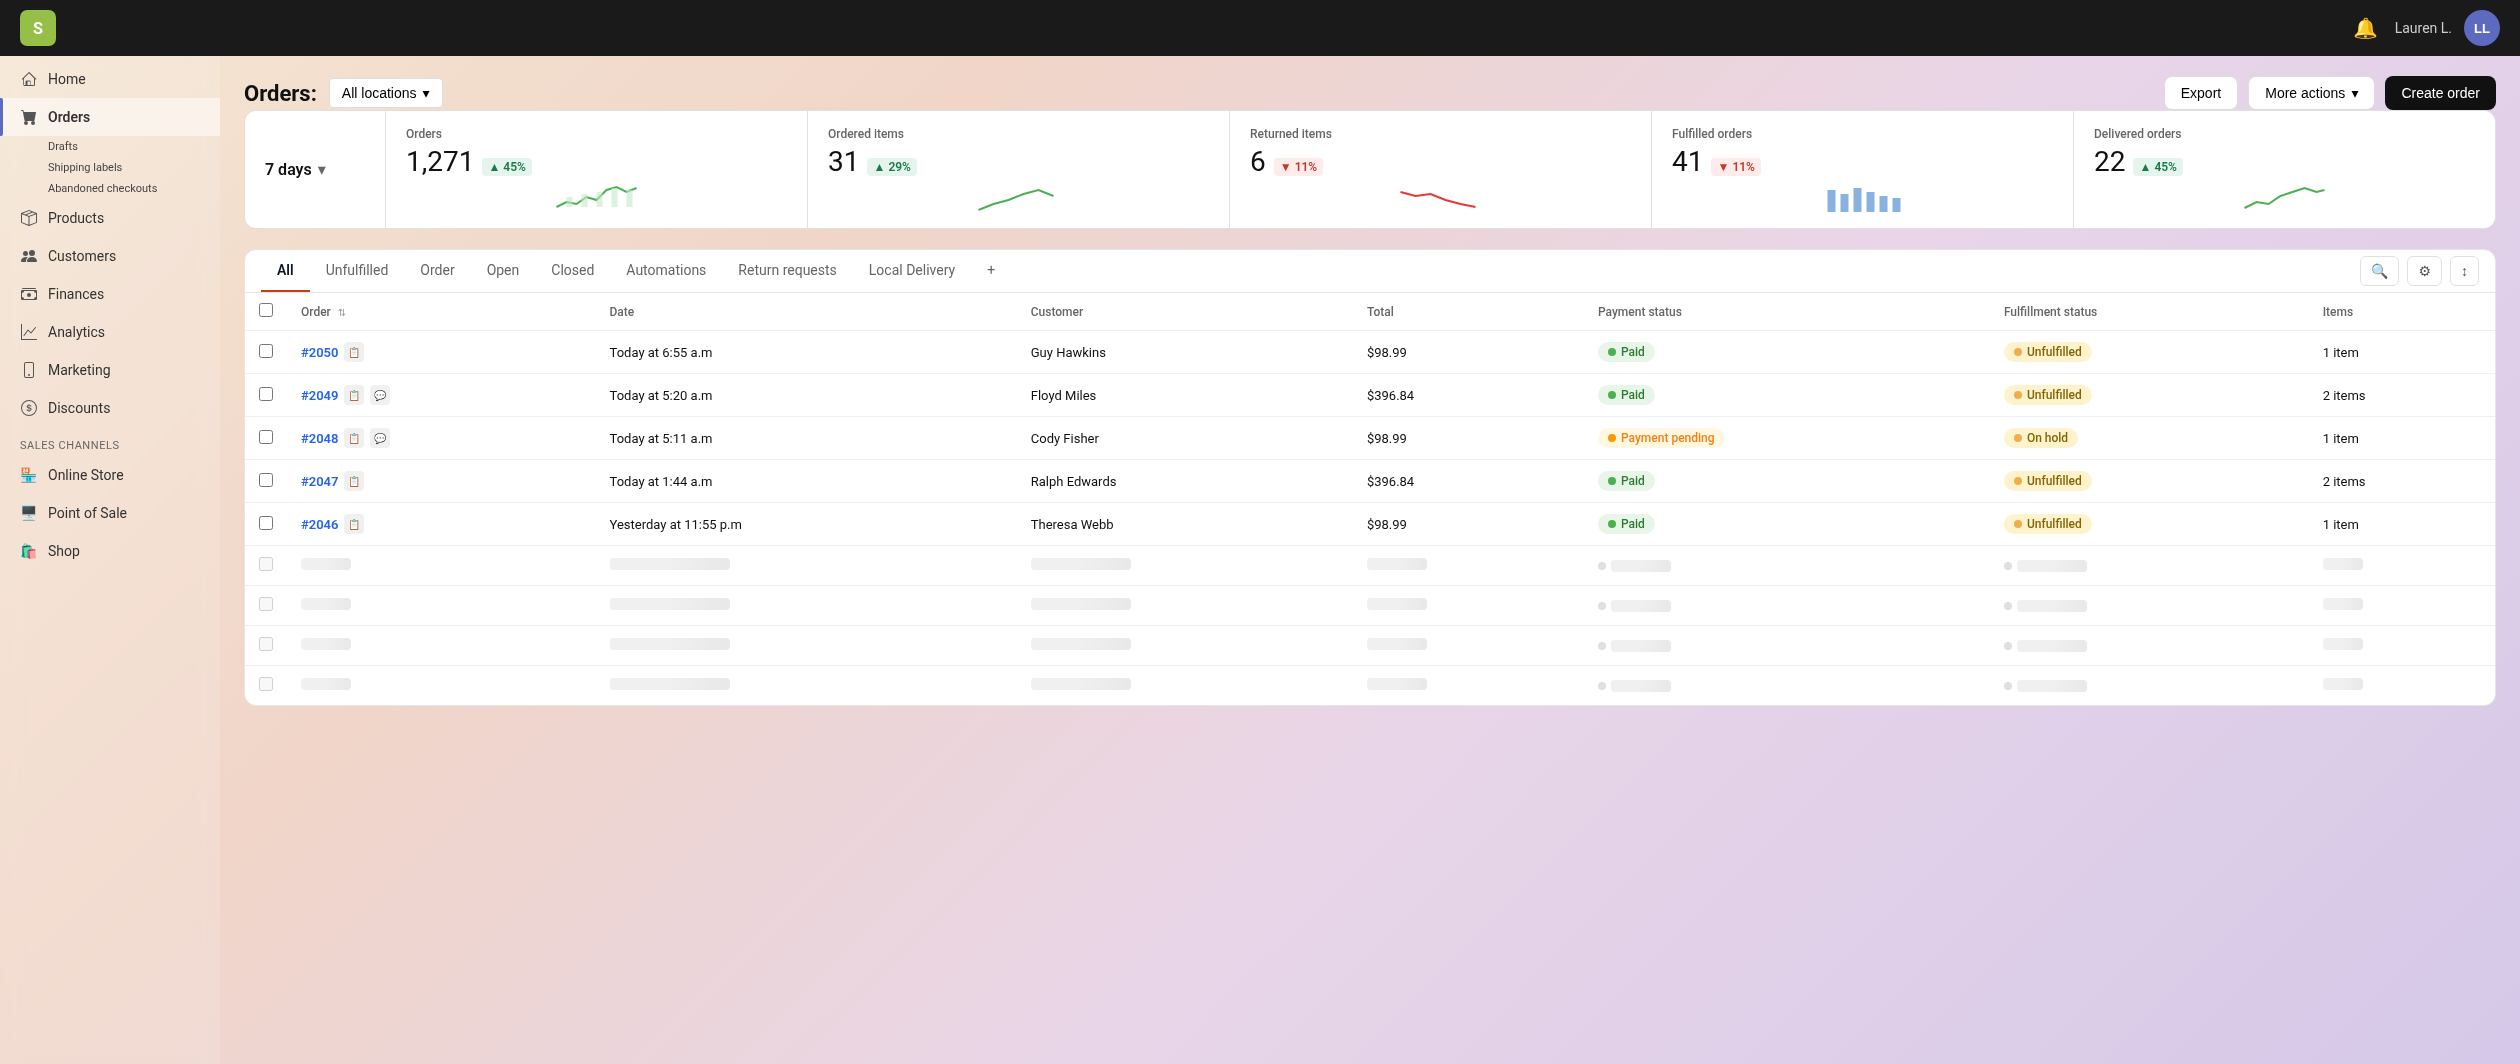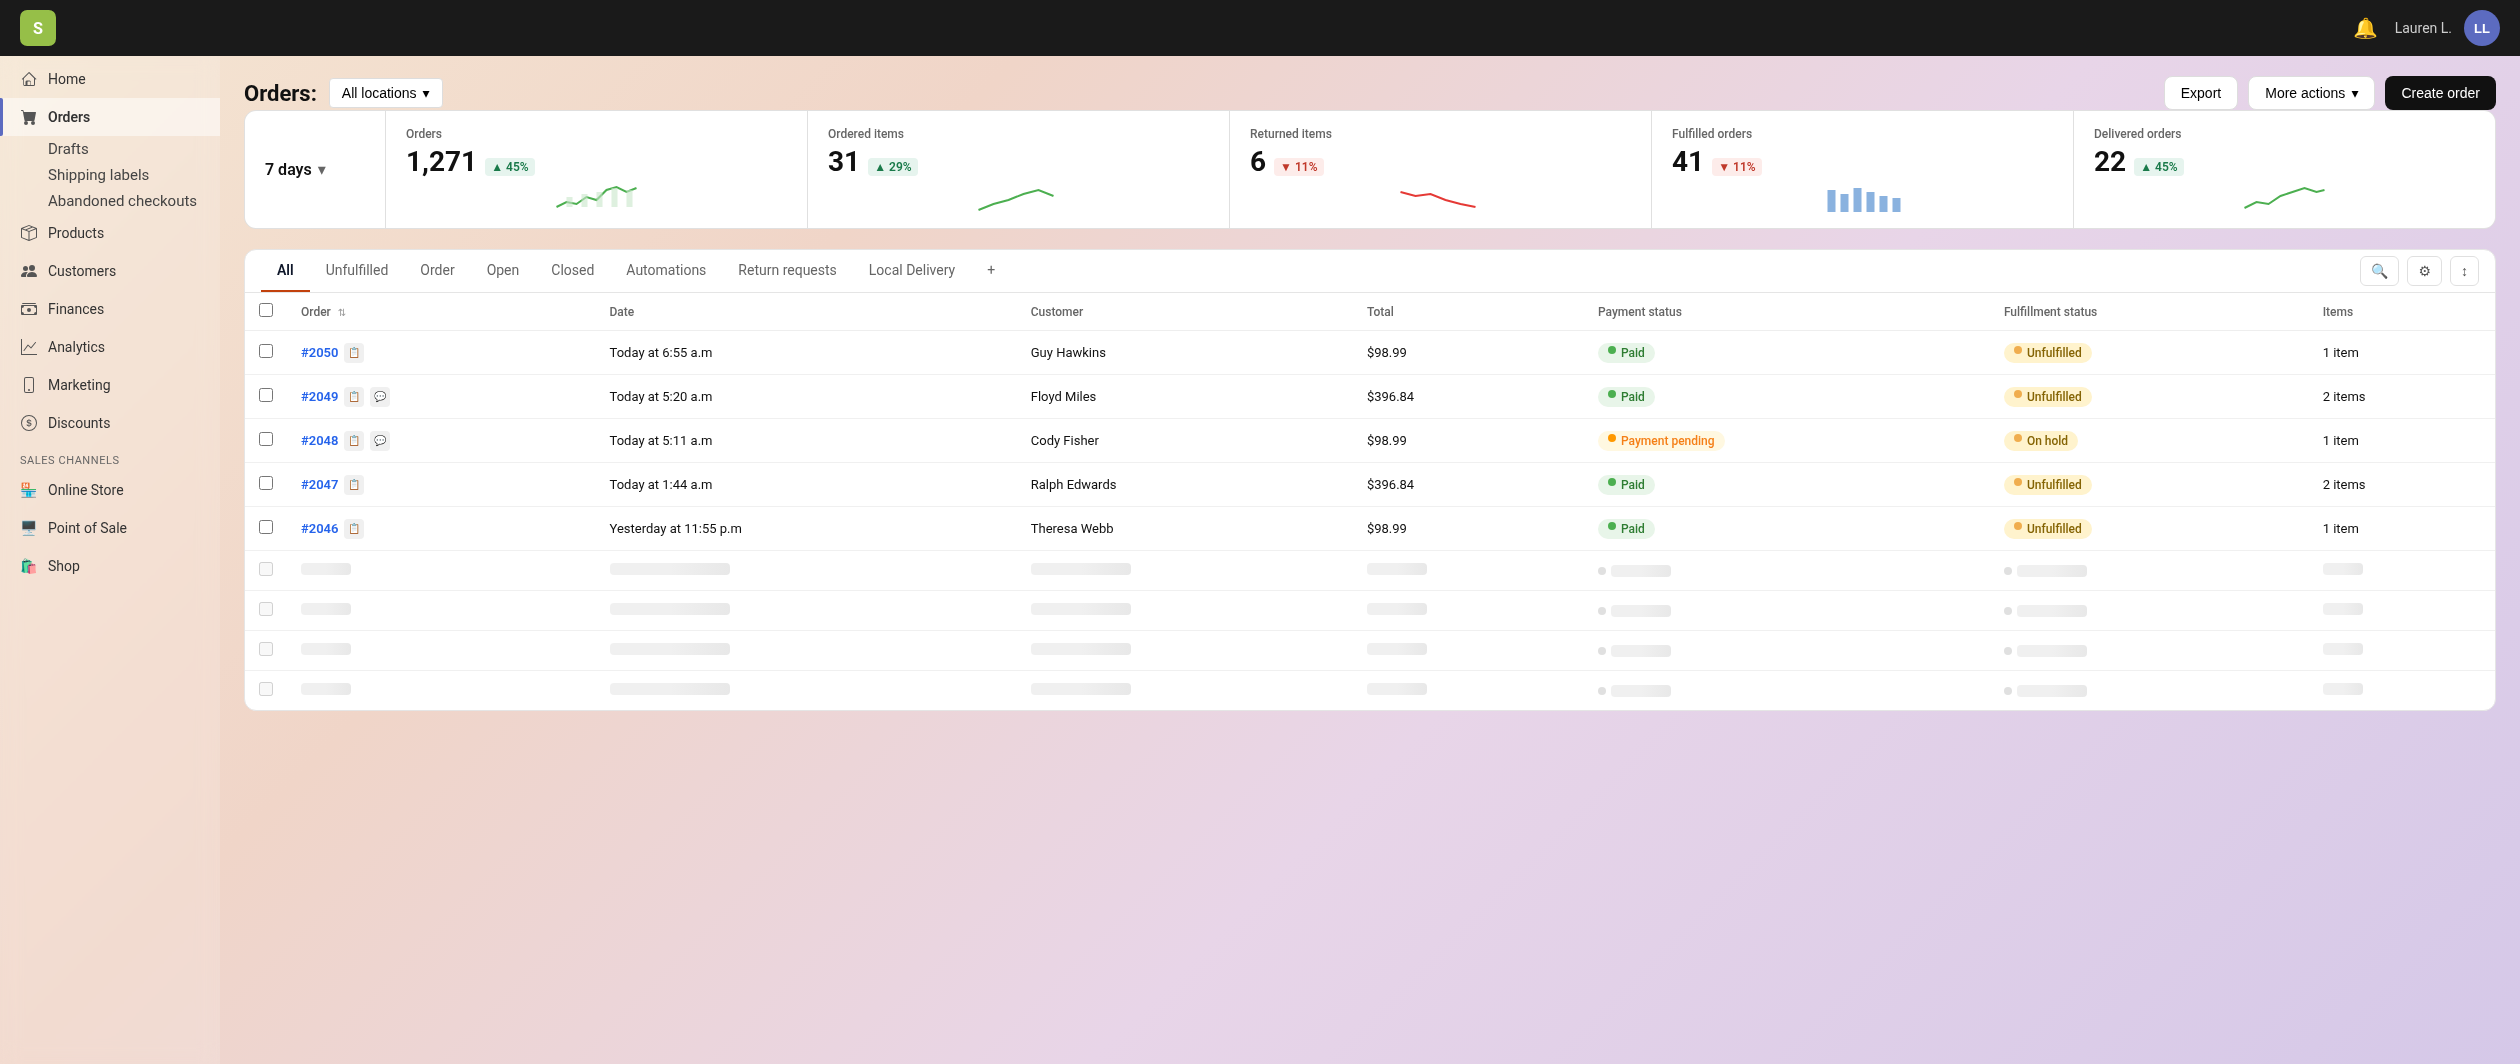--- a/index.html
+++ b/index.html
@@ -131,21 +131,21 @@
     .sidebar-icon {
       width: 18px;
       height: 18px;
       display: flex;
       align-items: center;
       justify-content: center;
       color: #555;
     }
     .sidebar-sub {
       padding-left: 48px;
-      font-size: 15px;
+      font-size: 11px;
       color: #444;
       padding-top: 4px;
       padding-bottom: 4px;
     }
     .sidebar-section-label {
       font-size: 11px;
       text-transform: uppercase;
       color: #666;
       padding: 12px 20px 4px;
       letter-spacing: 0.05em;
@@ -241,21 +241,21 @@
       color: #666;
       font-weight: 500;
     }
     .stat-value-row {
       display: flex;
       align-items: baseline;
       gap: 8px;
     }
     .stat-value {
       font-size: 28px;
-      font-weight: 700;
+      font-weight: 400;
       color: #111;
     }
     .stat-badge {
       display: flex;
       align-items: center;
       gap: 3px;
       font-size: 12px;
       font-weight: 600;
       padding: 2px 6px;
       border-radius: 4px;
@@ -361,20 +361,21 @@
       background: #f0f0f0;
       border-radius: 4px;
       display: flex;
       align-items: center;
       justify-content: center;
       font-size: 10px;
       color: #666;
     }
     .badge {
       display: inline-flex;
+      align-items: center;
       gap: 5px;
       padding: 3px 10px;
       border-radius: 20px;
       font-size: 12px;
       font-weight: 500;
     }
     .badge-dot {
       width: 8px;
       height: 8px;
       border-radius: 50%;

